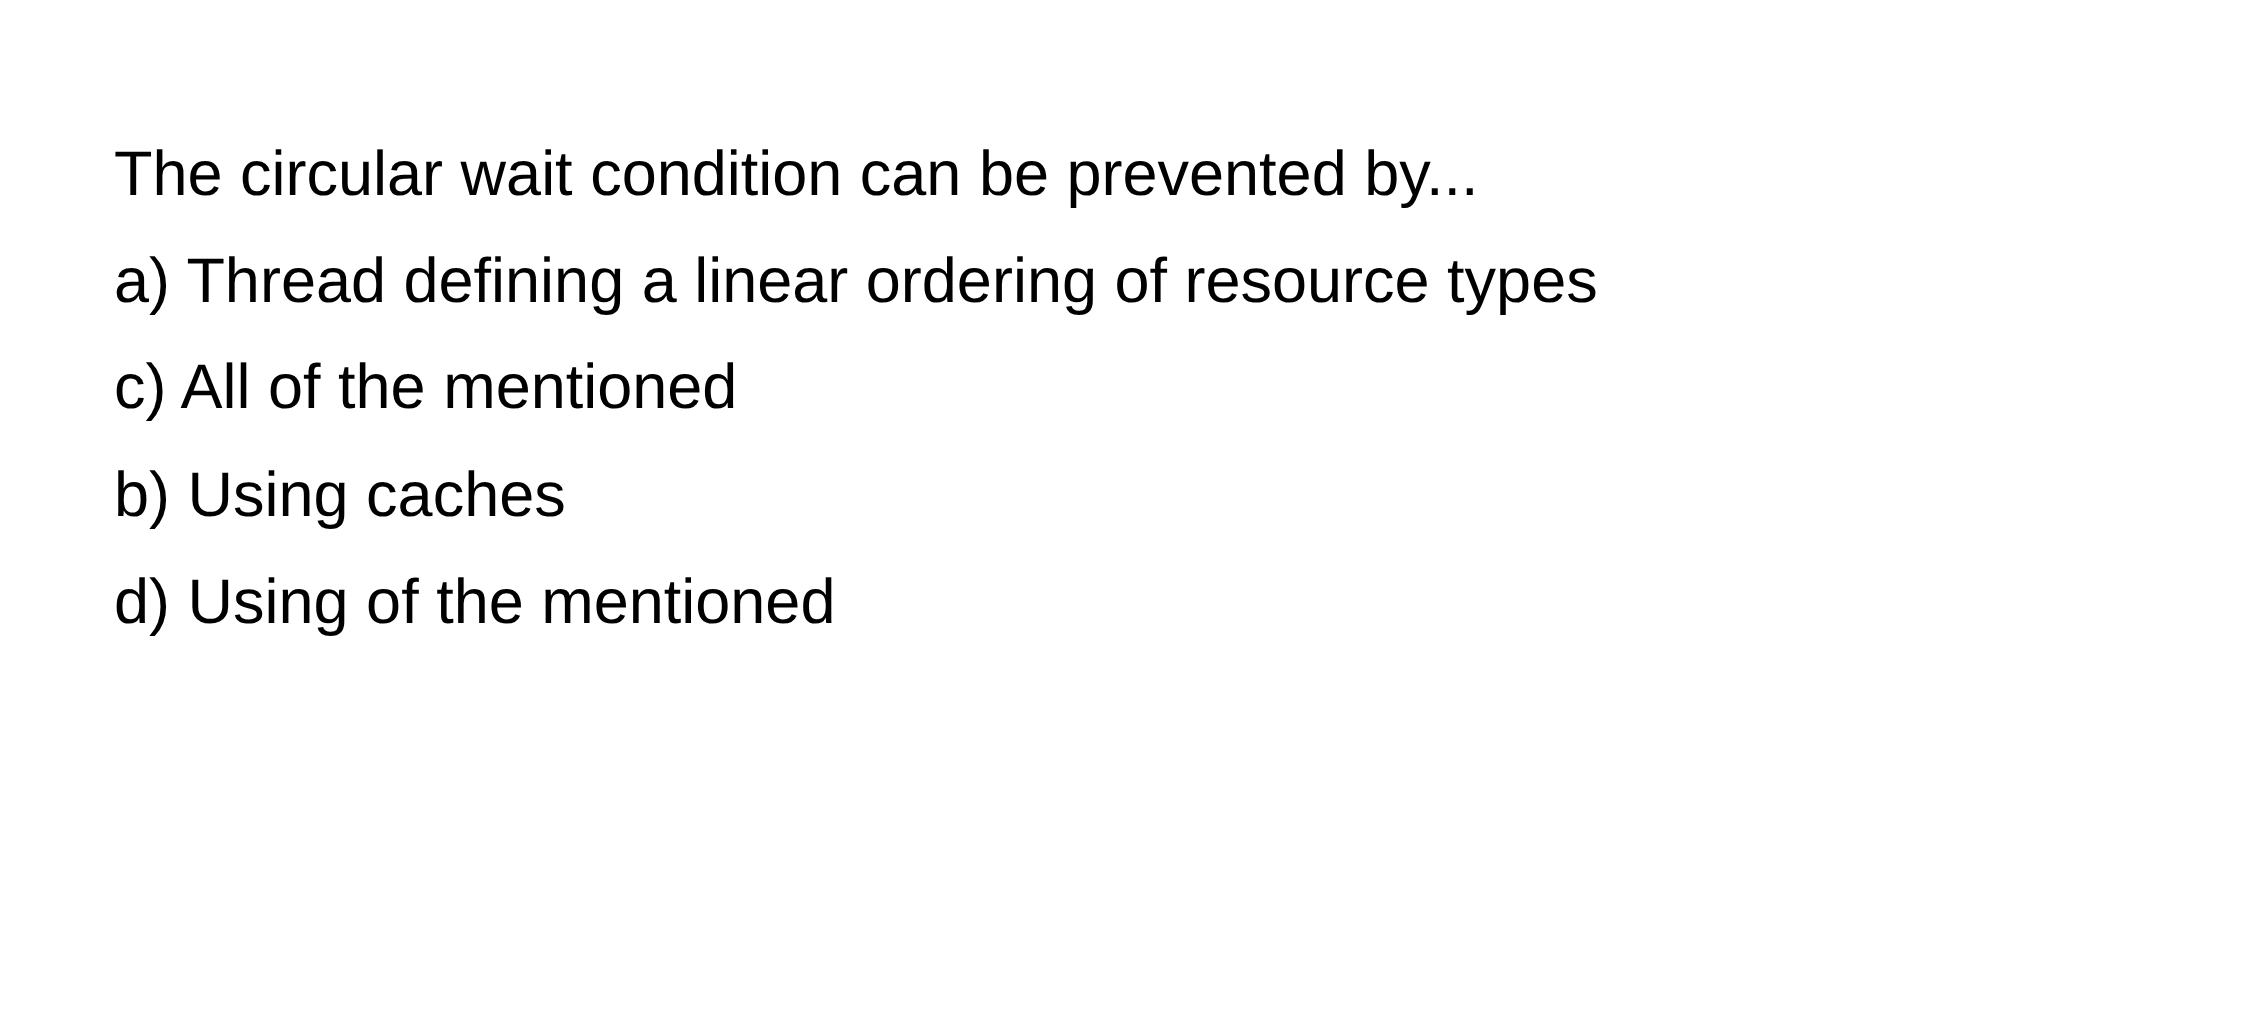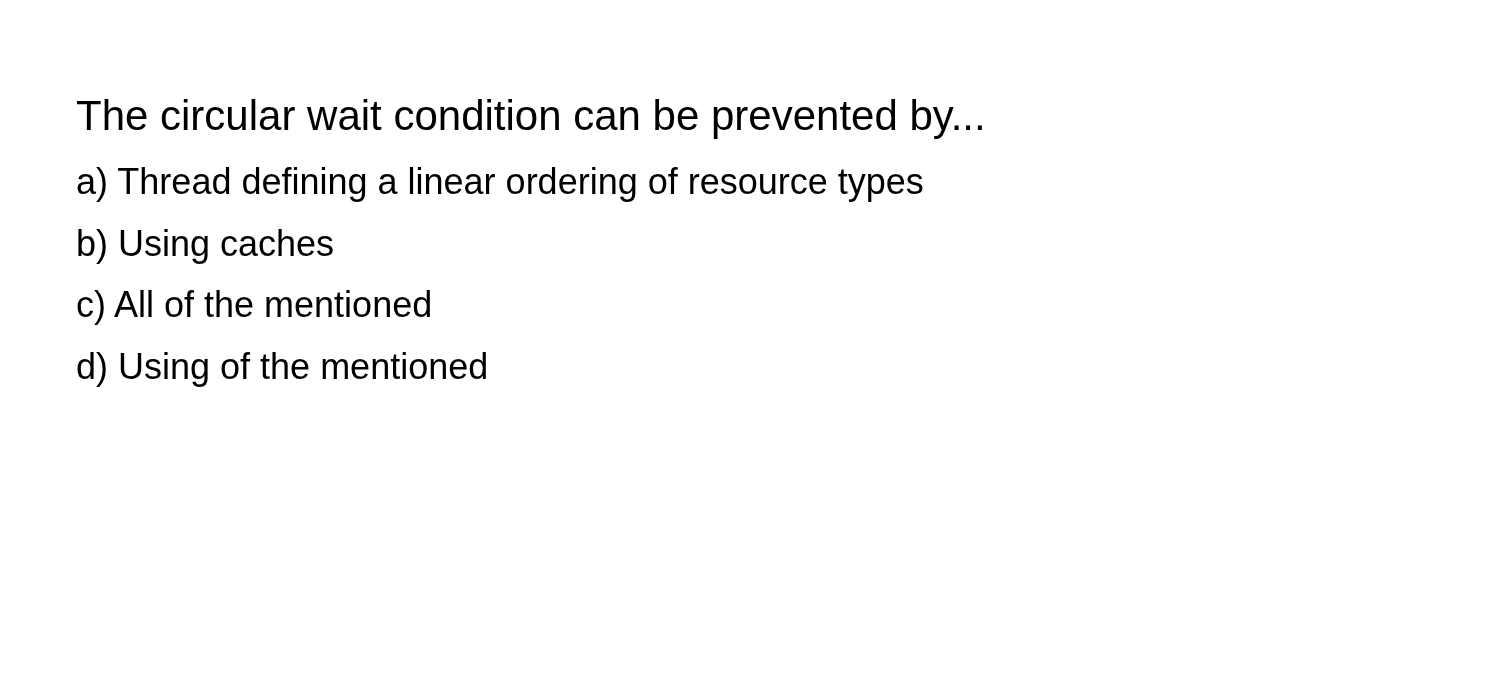--- a/index.html
+++ b/index.html
@@ -17,28 +17,28 @@
     .question-container {
       max-width: 1100px;
     }
     .question-text {
       font-size: 42px;
       line-height: 1.6;
       color: #000000;
       font-weight: 400;
     }
     .option {
-      font-size: 36px;
+      font-size: 42px;
       line-height: 1.6;
       color: #000000;
       font-weight: 400;
     }
   </style>
 </head>
 <body>
 
 <div class="question-container">
   <div class="question-text">The circular wait condition can be prevented by...</div>
   <div class="option">a) Thread defining a linear ordering of resource types</div>
+  <div class="option">c) All of the mentioned</div>
   <div class="option">b) Using caches</div>
-  <div class="option">c) All of the mentioned</div>
   <div class="option">d) Using of the mentioned</div>
 </div>
 
 </body></html>

